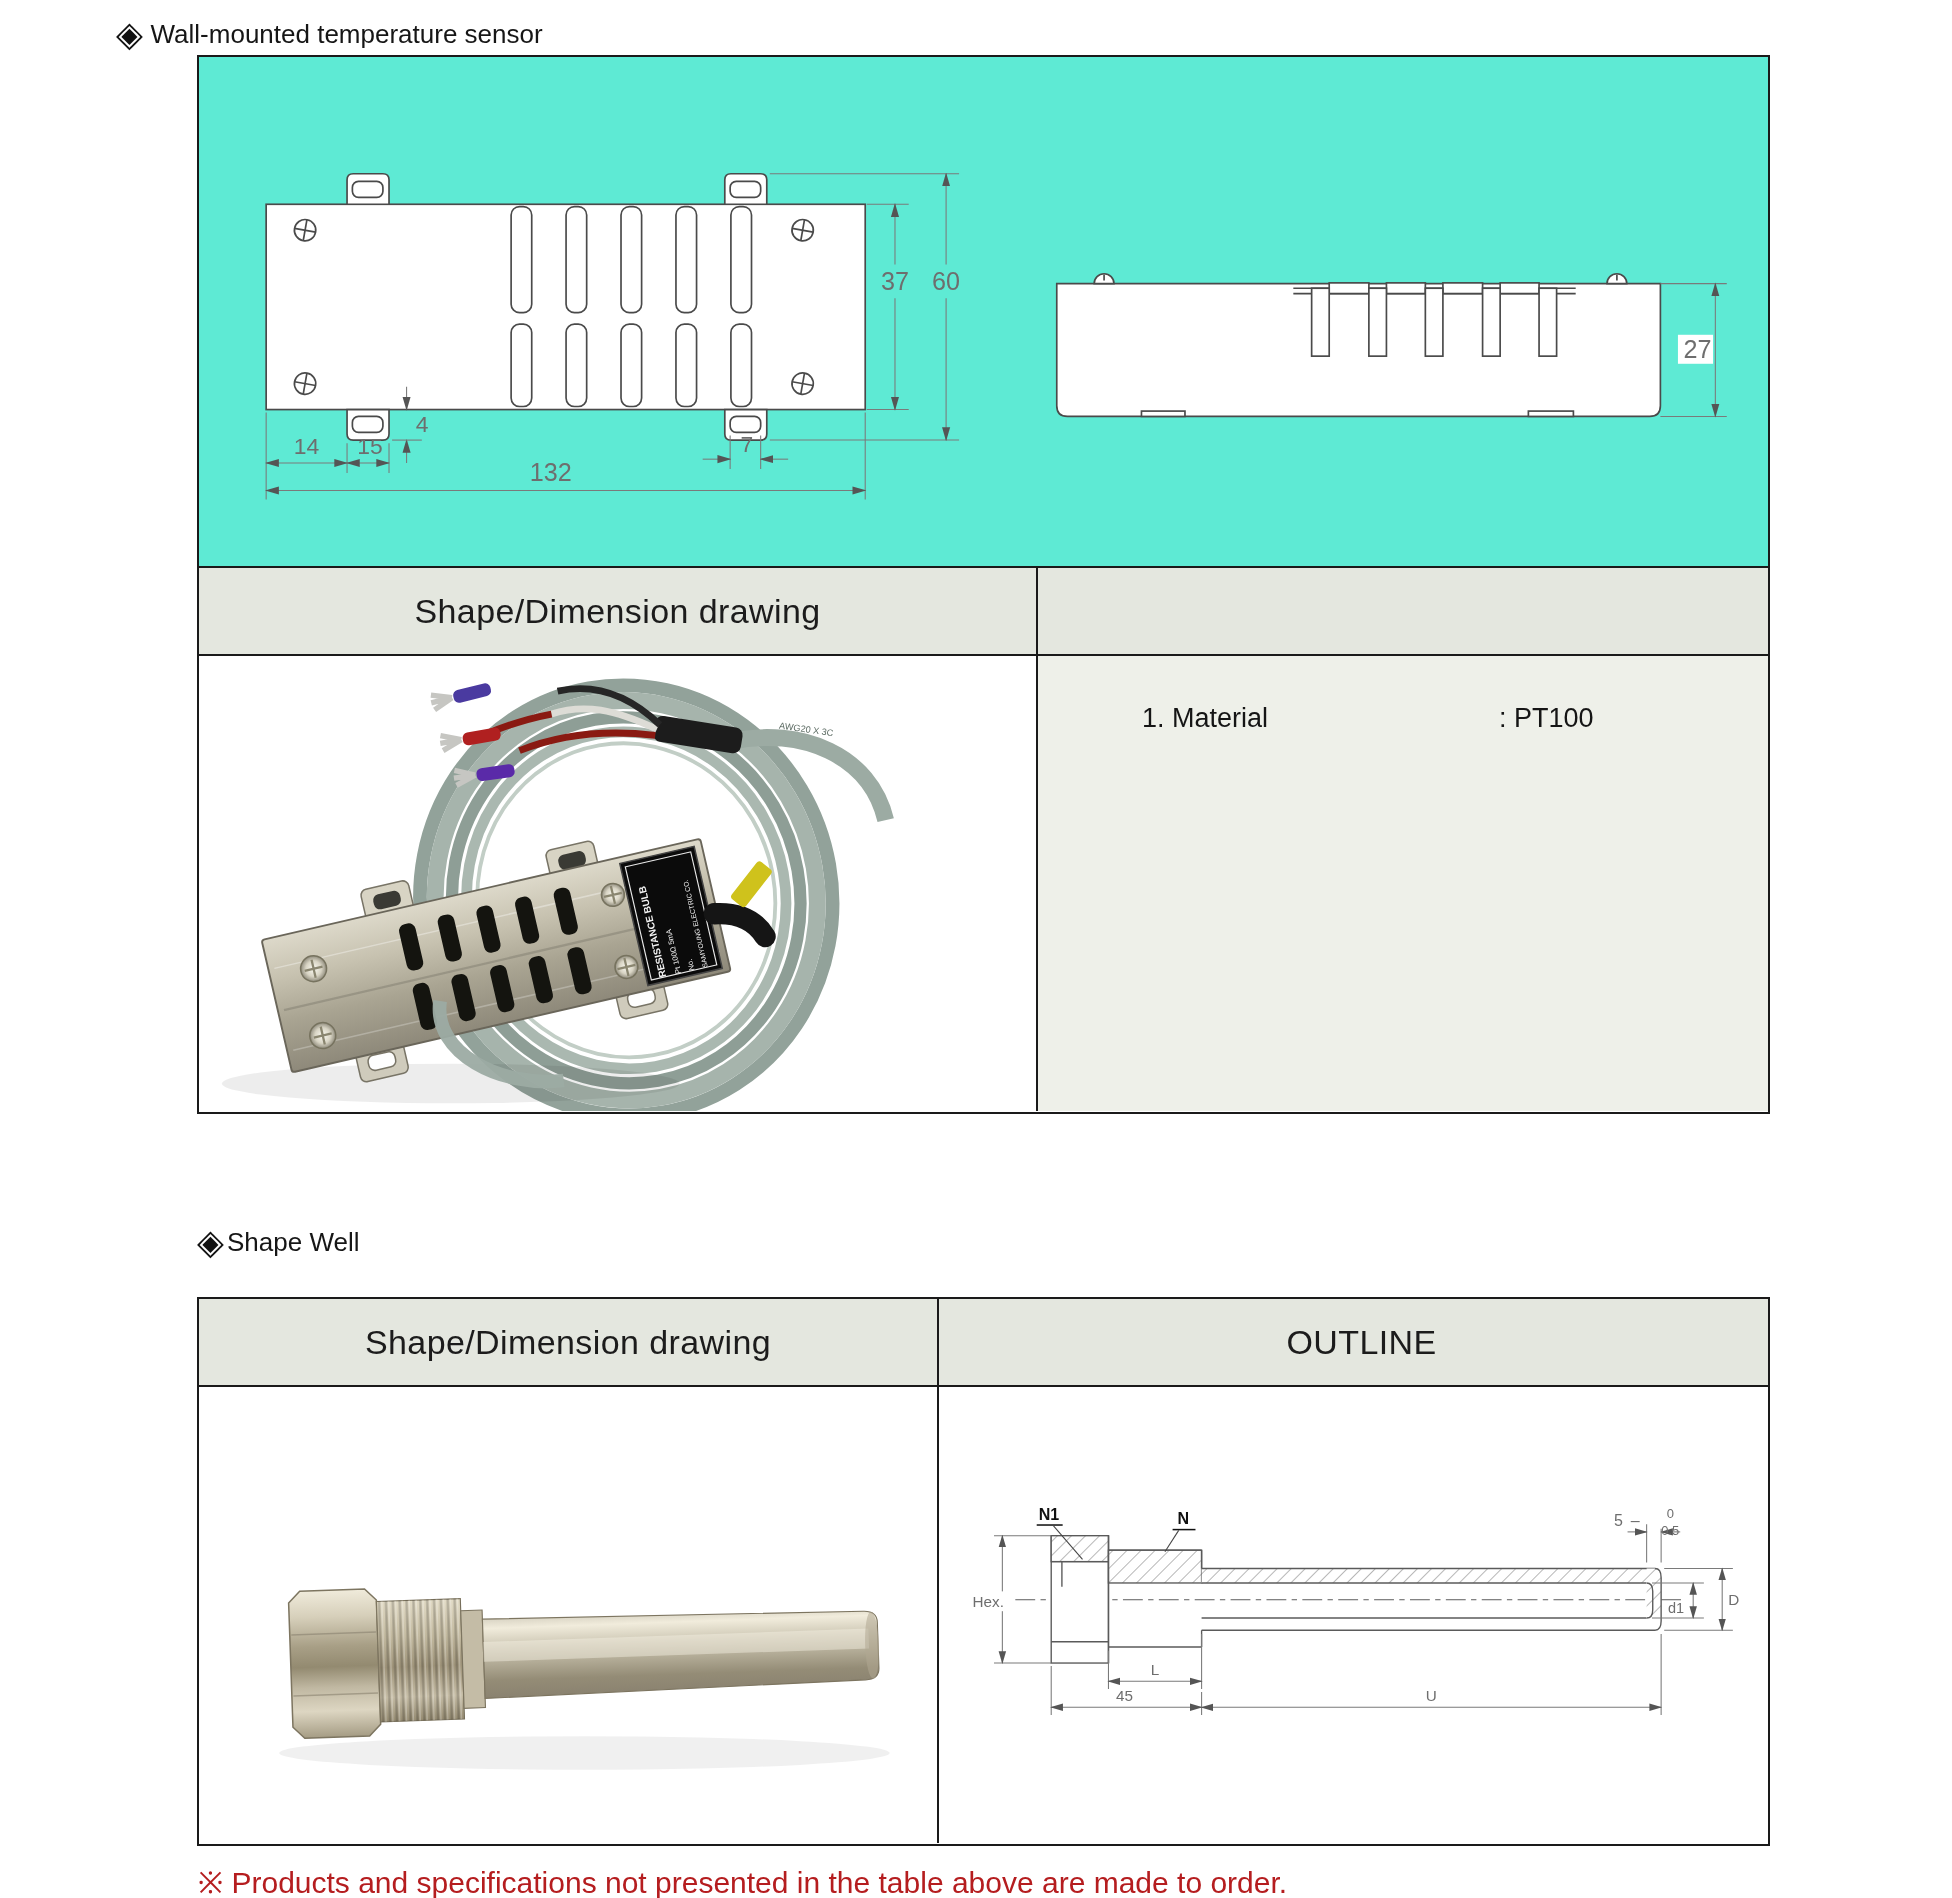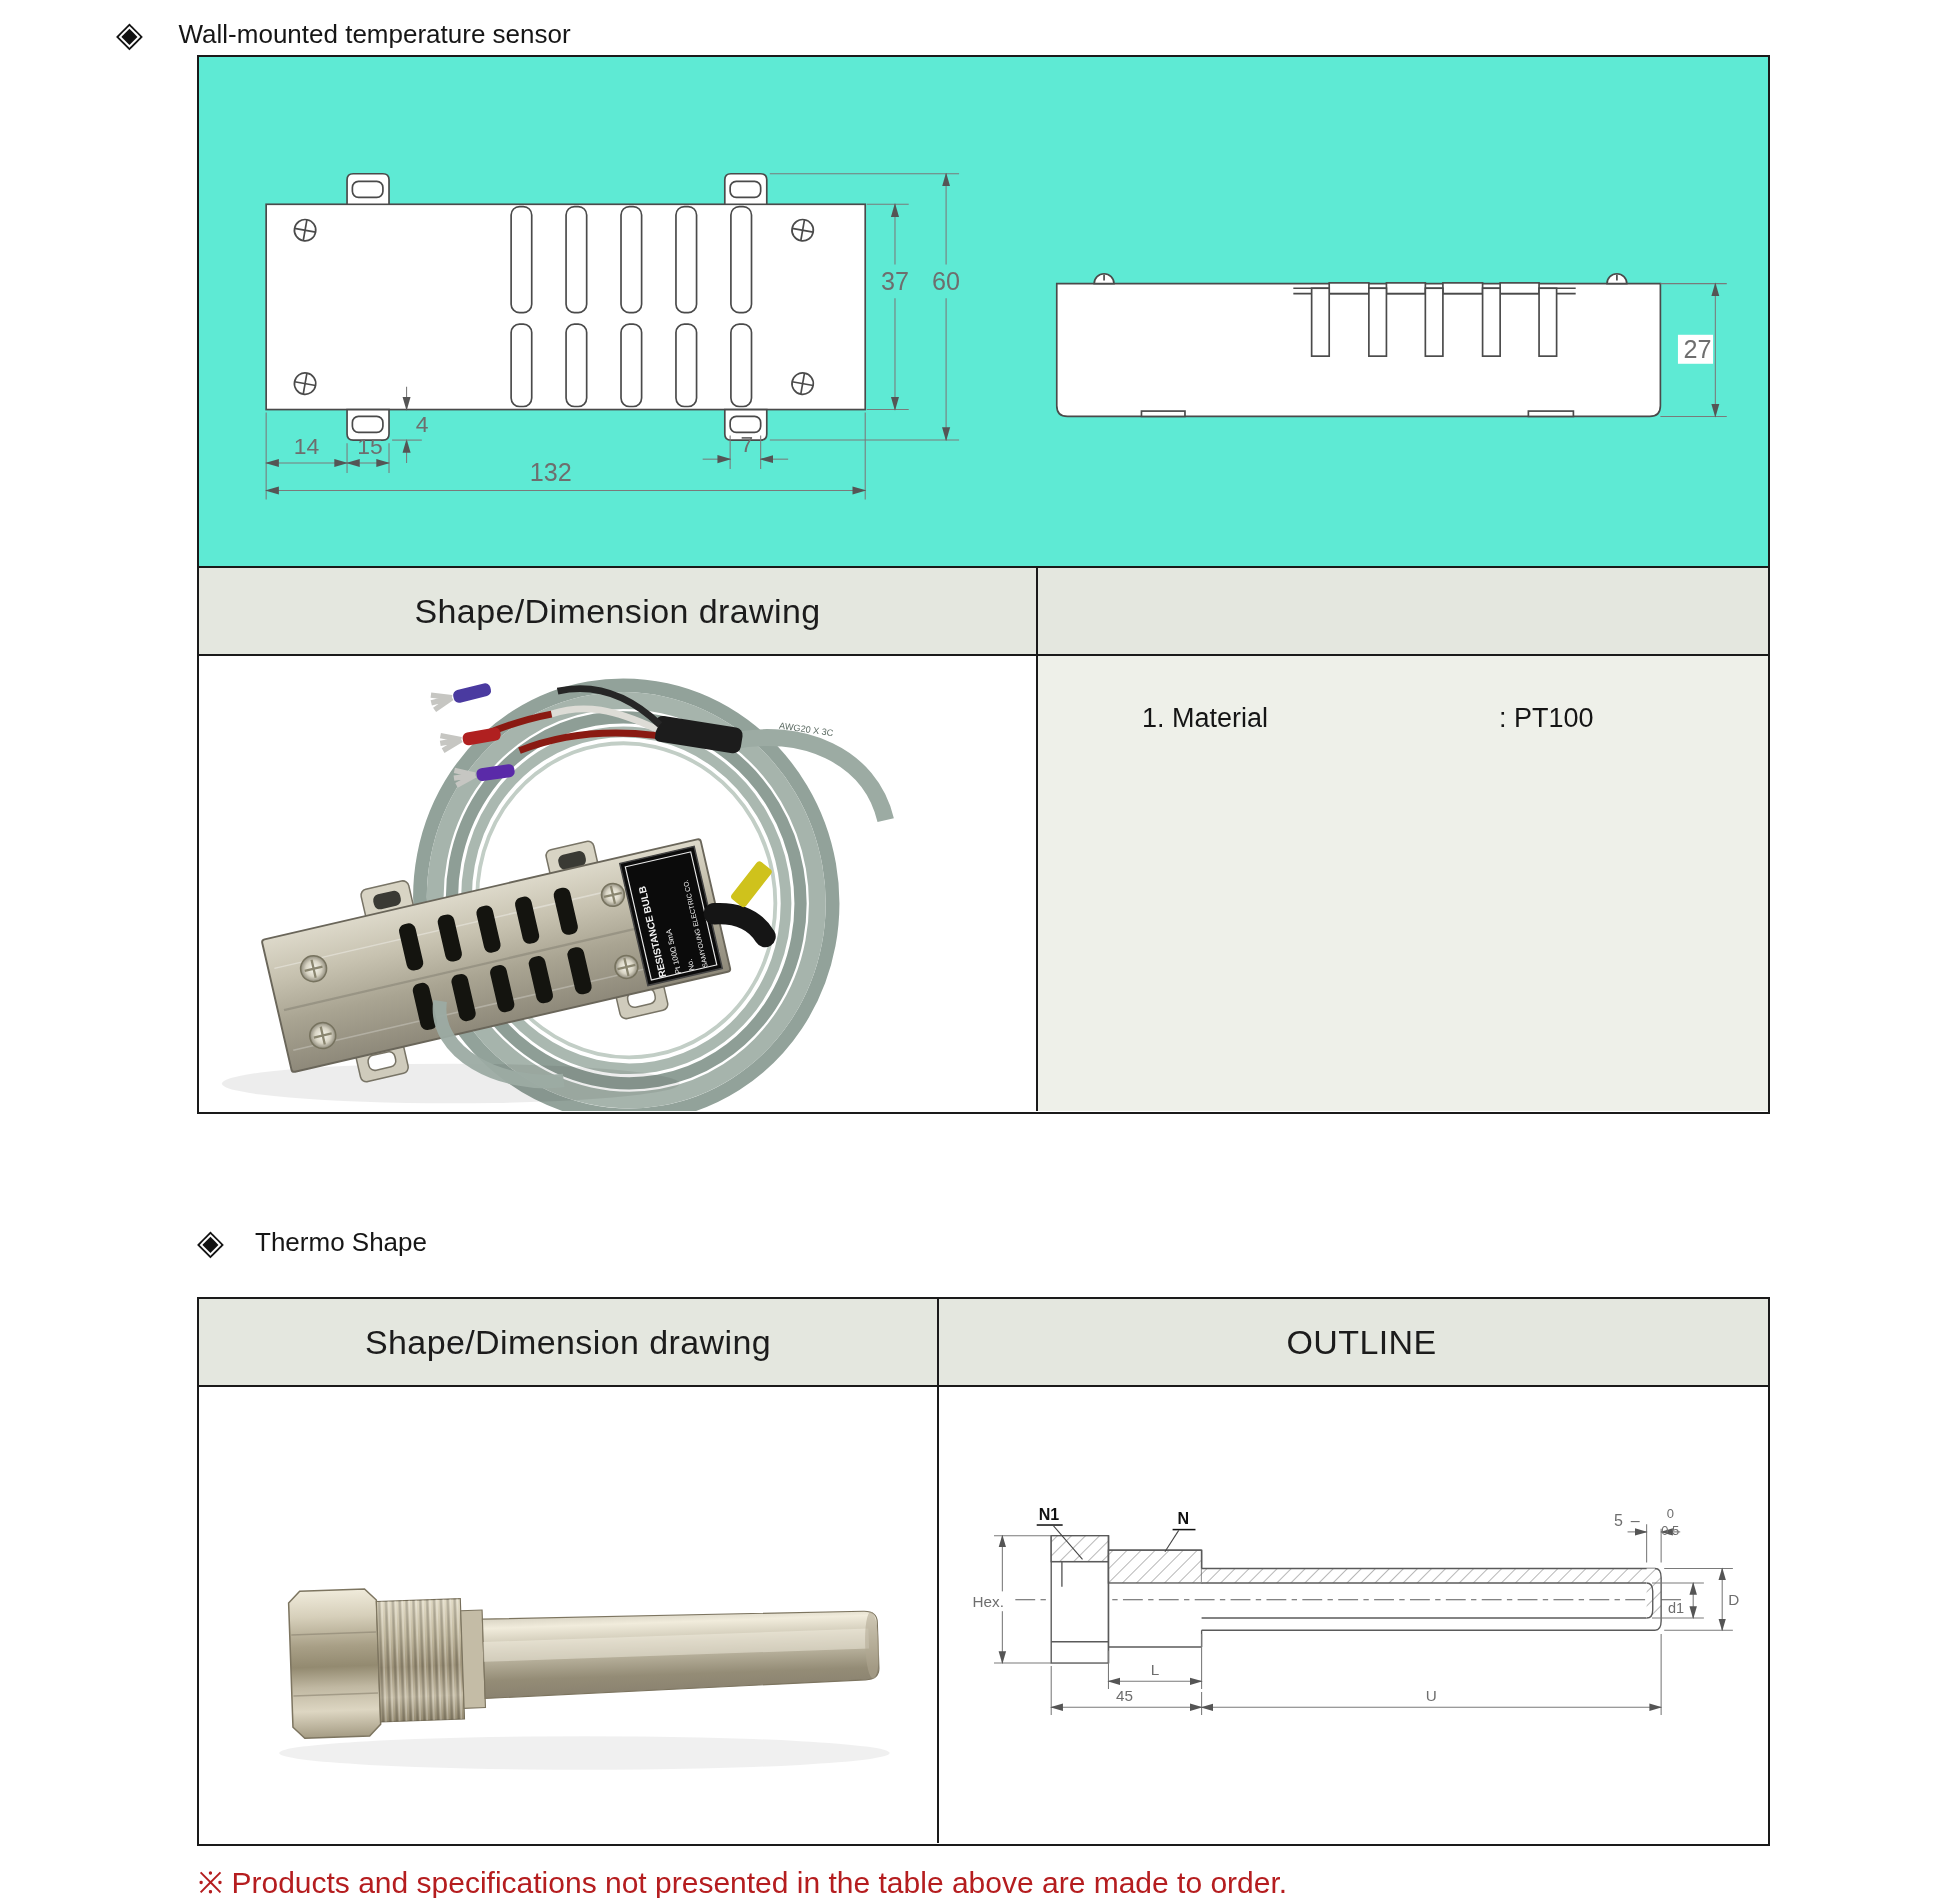--- a/index.html
+++ b/index.html
@@ -1,20 +1,20 @@
 <!DOCTYPE html>
 <html style="font-size:12.2px"><head>
 <meta charset="utf-8">
 <style>
   html,body{margin:0;padding:0;background:#fff;}
   .page{position:relative;width:1953px;height:1899px;background:#ffffff;overflow:hidden;
         font-family:"Liberation Sans",sans-serif;}
   .sec-title{position:absolute;display:flex;align-items:center;color:#111;}
   .sec-title .dia{font-size:35px;line-height:1;transform:translateY(-1.5px);}
-  .sec-title .txt{font-size:26px;color:#161616;margin-left:28px;}
+  .sec-title .txt{font-size:26px;color:#161616;}
   #title1{left:116px;top:17px;gap:7.6px;}
   #title2{left:197px;top:1225px;gap:3.1px;}
   .tbl{position:absolute;border:2.3px solid #1a1a1a;box-sizing:border-box;background:#fff;}
   #table1{left:197px;top:55px;width:1573px;height:1059px;}
   #table2{left:197px;top:1297px;width:1573px;height:549px;}
   .row-draw{position:relative;height:509px;border-bottom:2.3px solid #1a1a1a;background:#5eead4;}
   .row-head{display:flex;height:86px;background:#e4e7df;border-bottom:2.3px solid #1a1a1a;box-sizing:content-box;gap:16px;}
   .hcell{display:flex;align-items:center;justify-content:center;font-size:34px;color:#1c1c1c;letter-spacing:0.4px;}
   .hcell.left1{width:839px;border-right:2.3px solid #1a1a1a;box-sizing:border-box;}
   .hcell.left2{width:740px;border-right:2.3px solid #1a1a1a;box-sizing:border-box;}
@@ -294,21 +294,21 @@
         <div class="spec-line">
           <span class="lbl">1. Material</span>
           <span class="val">: PT100</span>
         </div>
       </div>
     </div>
   </div>
 
   <div class="sec-title" id="title2">
     <span class="dia">◈</span>
-    <span class="txt">Thermo Shape</span>
+    <span class="txt">Shape Well</span>
   </div>
 
   <div class="tbl" id="table2">
     <div class="row-head">
       <div class="hcell left2">Shape/Dimension drawing</div>
       <div class="hcell rest">OUTLINE</div>
     </div>
     <div class="row-body">
 
       <div class="cell-photo2">

